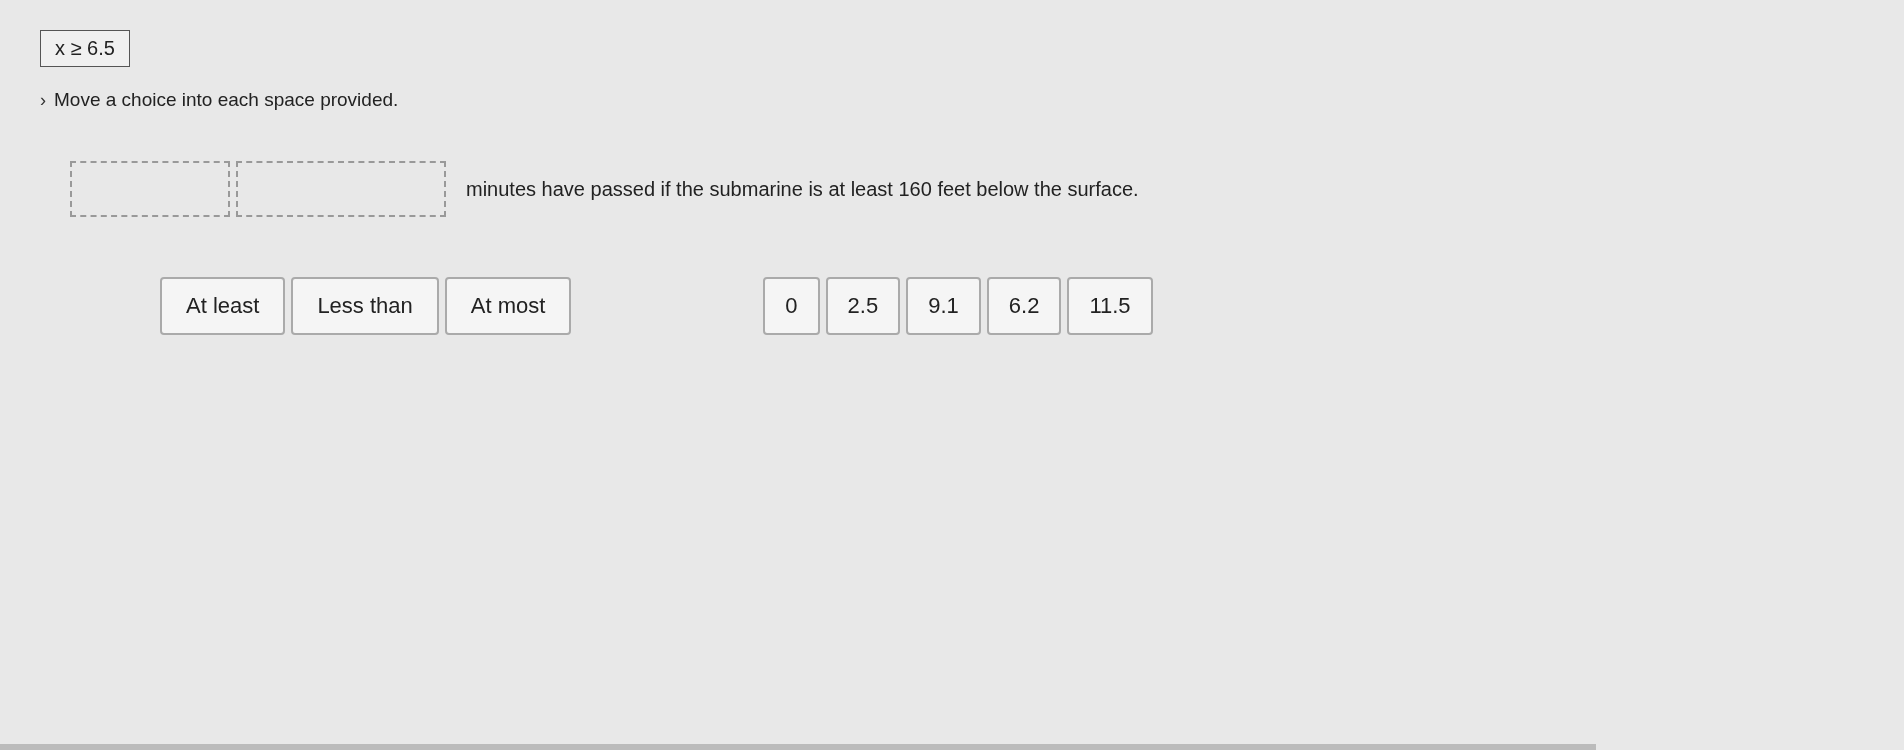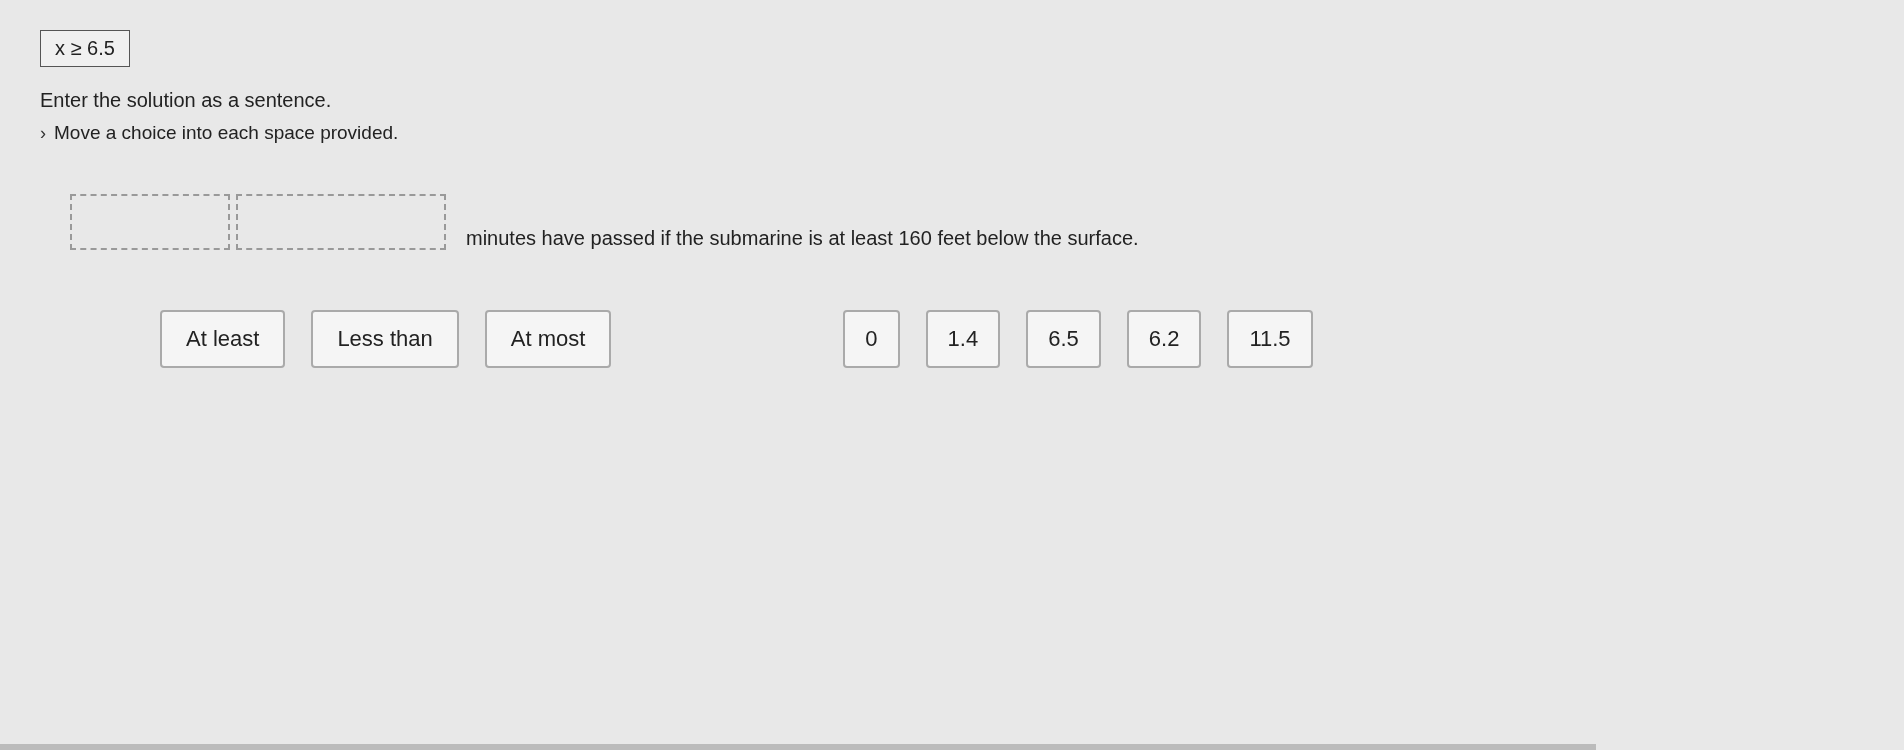--- a/index.html
+++ b/index.html
@@ -51,21 +51,21 @@
       gap: 8px;
     }
 
     .chevron {
       font-size: 18px;
       color: #333;
     }
 
     .sentence-area {
       display: flex;
-      align-items: flex-end;
+      align-items: center;
       gap: 8px;
       margin-bottom: 60px;
       margin-left: 30px;
     }
 
     .drop-box {
       border: 2px dashed #999;
       width: 160px;
       height: 56px;
       background: transparent;
@@ -83,21 +83,21 @@
 
     .sentence-text {
       font-size: 20px;
       color: #222;
       margin-left: 12px;
     }
 
     .choices-area {
       display: flex;
       align-items: center;
-      gap: 26px;
+      gap: 6px;
       margin-left: 120px;
     }
 
     .choice-btn {
       border: 2px solid #aaa;
       background: #f5f5f5;
       padding: 14px 24px;
       font-size: 22px;
       color: #222;
       cursor: pointer;
@@ -133,23 +133,20 @@
 <body>
 
 <div class="page-container">
 
   
   <div class="equation-box">
     <span>x ≥ 6.5</span>
   </div>
 
   
-  <div class="instruction-line">
-    <span>Enter the solution as a sentence.</span>
-  </div>
 
   
   <div class="sub-instruction">
     <span class="chevron">›</span>
     <span>Move a choice into each space provided.</span>
   </div>
 
   
   <div class="sentence-area">
     <div class="drop-box"></div>
@@ -169,24 +166,24 @@
     <button class="choice-btn">
       <span>At most</span>
     </button>
 
     <div class="choice-gap"></div>
 
     <button class="number-btn">
       <span>0</span>
     </button>
     <button class="number-btn">
-      <span>1.4</span>
+      <span>2.5</span>
     </button>
     <button class="number-btn">
-      <span>6.5</span>
+      <span>9.1</span>
     </button>
     <button class="number-btn">
       <span>6.2</span>
     </button>
     <button class="number-btn">
       <span>11.5</span>
     </button>
   </div>
 
   <div class="separator-line"></div>

